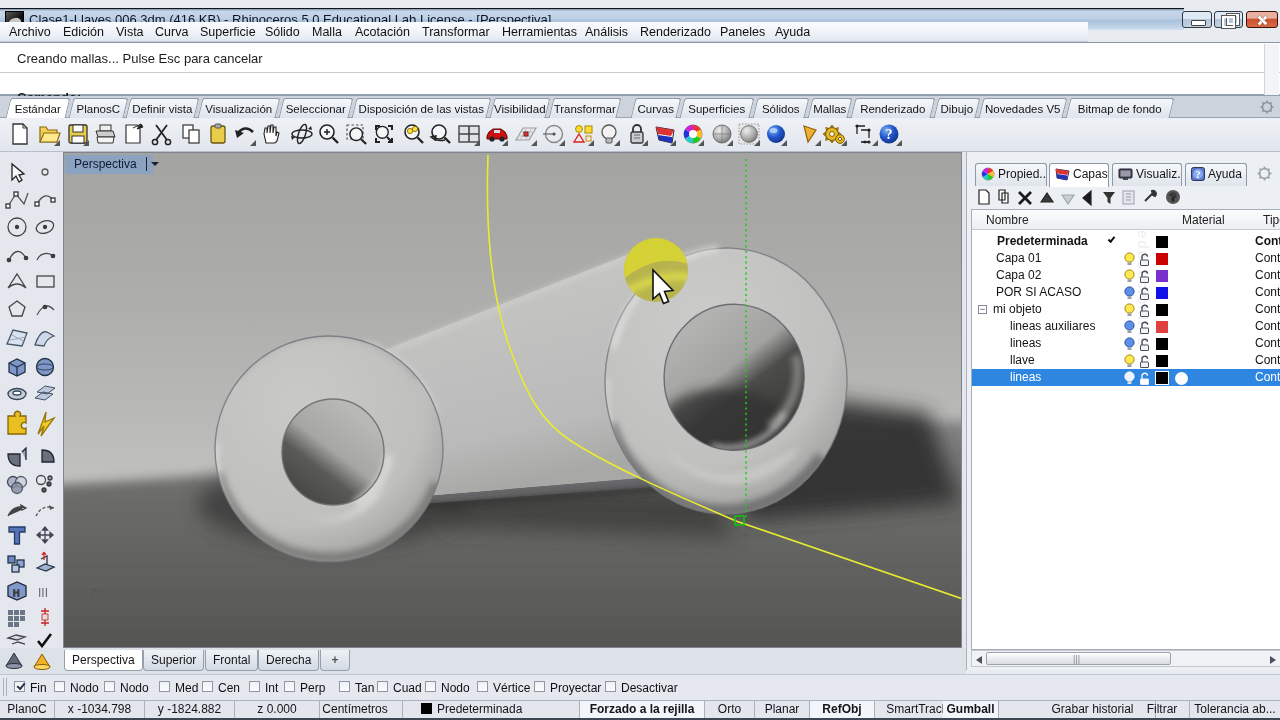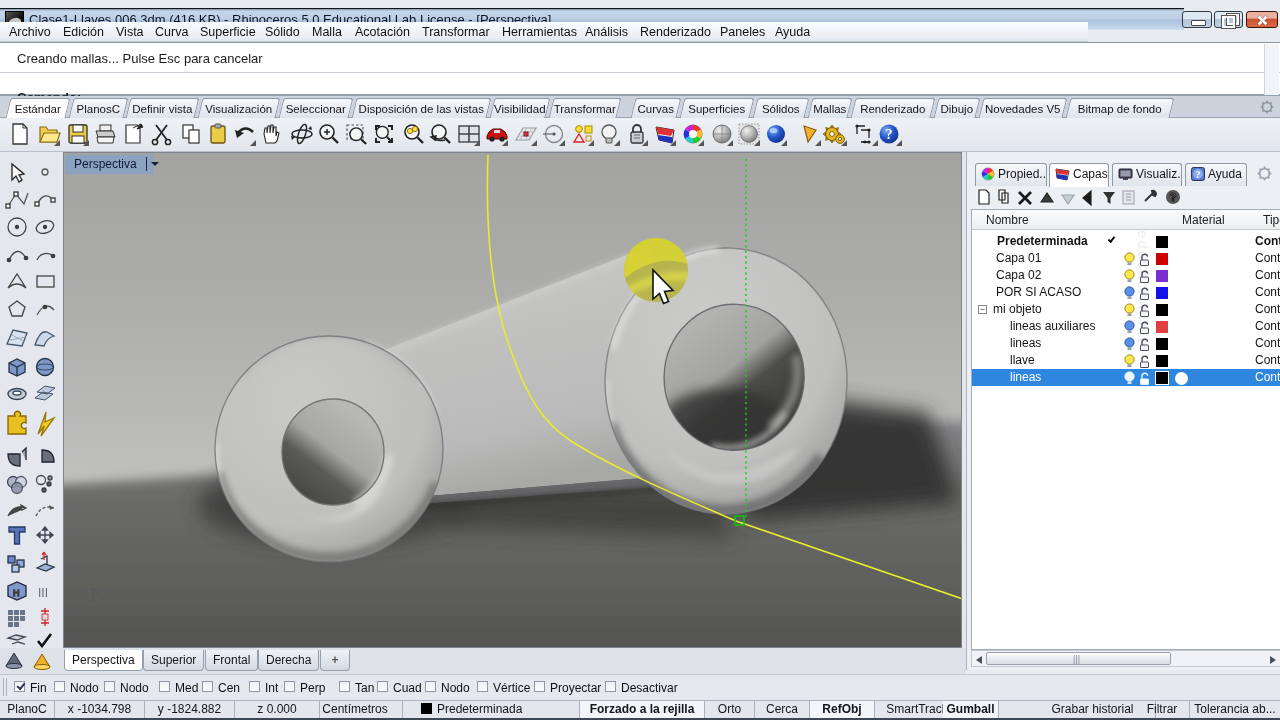--- a/index.html
+++ b/index.html
@@ -917,21 +917,21 @@
 
   <div id="status">
     <div class="cell" style="left:0;width:55px">PlanoC</div>
     <div class="cell" style="left:55px;width:90px">x -1034.798</div>
     <div class="cell" style="left:145px;width:90px">y -1824.882</div>
     <div class="cell" style="left:235px;width:85px">z 0.000</div>
     <div class="cell" style="left:308px;width:95px">Centímetros</div>
     <div class="cell" style="left:415px;width:165px;text-align:left"><span style="display:inline-block;width:11px;height:11px;background:#000;vertical-align:-1px;margin:0 5px 0 6px"></span>Predeterminada</div>
     <div class="cell on" style="left:580px;width:125px">Forzado a la rejilla</div>
     <div class="cell" style="left:705px;width:50px">Orto</div>
-    <div class="cell" style="left:755px;width:55px">Cerca</div>
+    <div class="cell" style="left:755px;width:55px">Planar</div>
     <div class="cell on" style="left:810px;width:65px">RefObj</div>
     <div class="cell" style="left:875px;width:85px">SmartTrack</div>
     <div class="cell on" style="left:943px;width:56px">Gumball</div>
     <div class="cell" style="left:1030px;width:126px">Grabar historial</div>
     <div class="cell" style="left:1135px;width:55px">Filtrar</div>
     <div class="cell" style="left:1190px;width:90px;border-right:none">Tolerancia ab...</div>
   </div>
 </div>
 
 </body></html>

